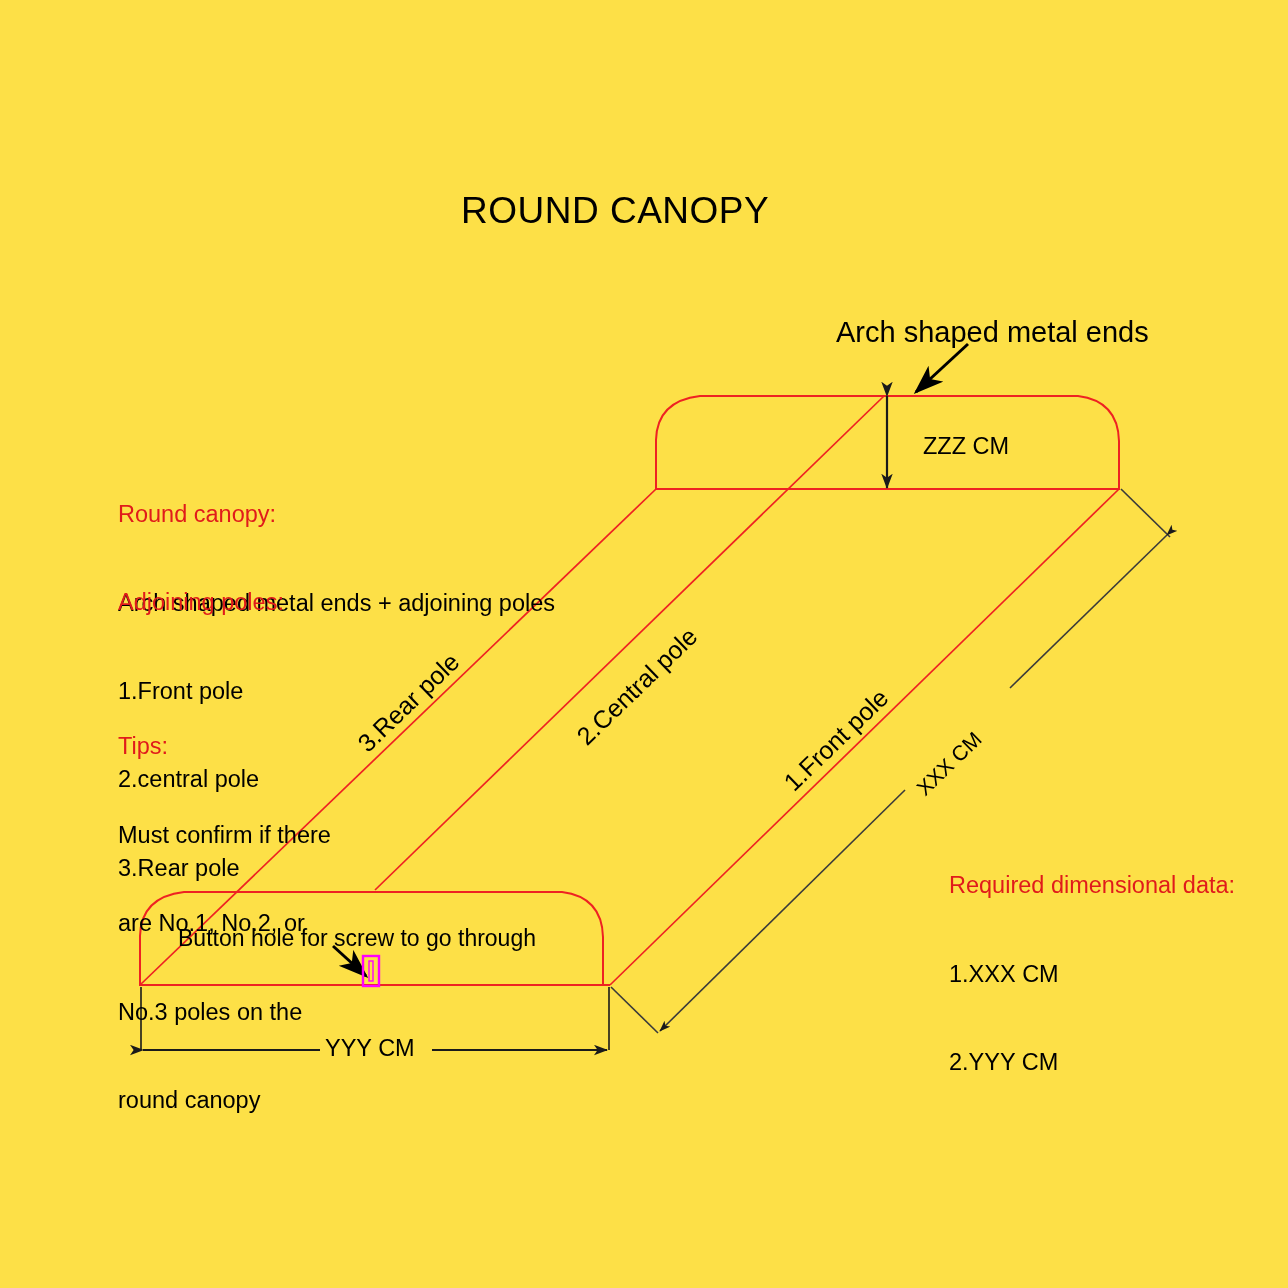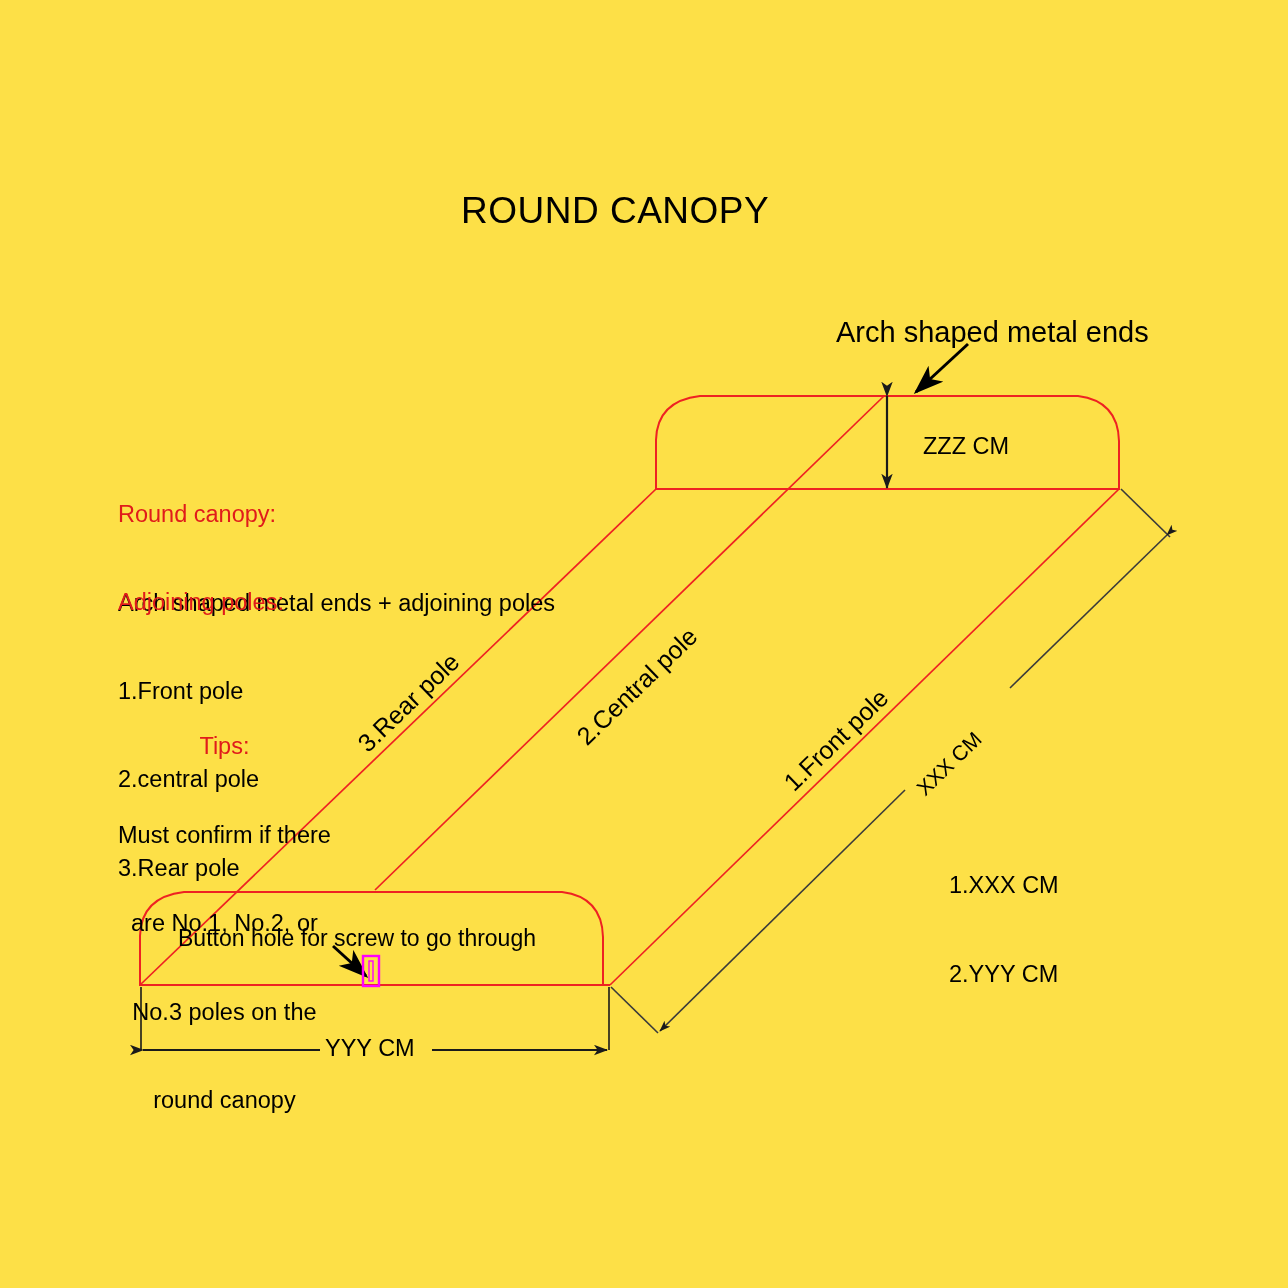--- a/index.html
+++ b/index.html
@@ -41,21 +41,21 @@
     font-size: 23.5px;
     line-height: 29.5px;
     color: #000000;
     white-space: pre;
     margin-left: 33px;
   }
   .block .hd { color: #e01b1b; }
 
   #blk-round    { left: 85px;  top: 441px; }
   #blk-poles    { left: 85px;  top: 529px; }
-  #blk-tips-l   { left: 85px;  top: 673px; text-align: center; }
+  #blk-tips-l   { left: 85px;  top: 673px; }
   #blk-required { left: 916px; top: 812px; }
 
   .dimlabel { font-size: 23.5px; }
   #lbl-zzz { left: 905px; top: 433px; margin-left: 18px; }
   #lbl-yyy { left: 325px; top: 1035px; text-align: center; }
   #lbl-arch-ends { left: 836px; top: 316px; font-size: 29px; }
   #lbl-buttonhole { left: 178px; top: 925px; font-size: 23px; }
 
   .rot {
     position: absolute;
@@ -149,20 +149,21 @@
 
   <div class="block" id="blk-tips-l">
     <div class="hd">Tips:</div>
     <div>Must confirm if there</div>
     <div>are No.1, No.2, or</div>
     <div>No.3 poles on the</div>
     <div>round canopy</div>
   </div>
 
   <div class="block" id="blk-required">
+    <div class="hd">Required dimensional data:</div>
     <div>1.XXX CM</div>
     <div>2.YYY CM</div>
     
     
     
     
   </div>
 
   <div class="txt" id="lbl-arch-ends">Arch shaped metal ends</div>
   <div class="txt" id="lbl-buttonhole">Button hole for screw to go through</div>

